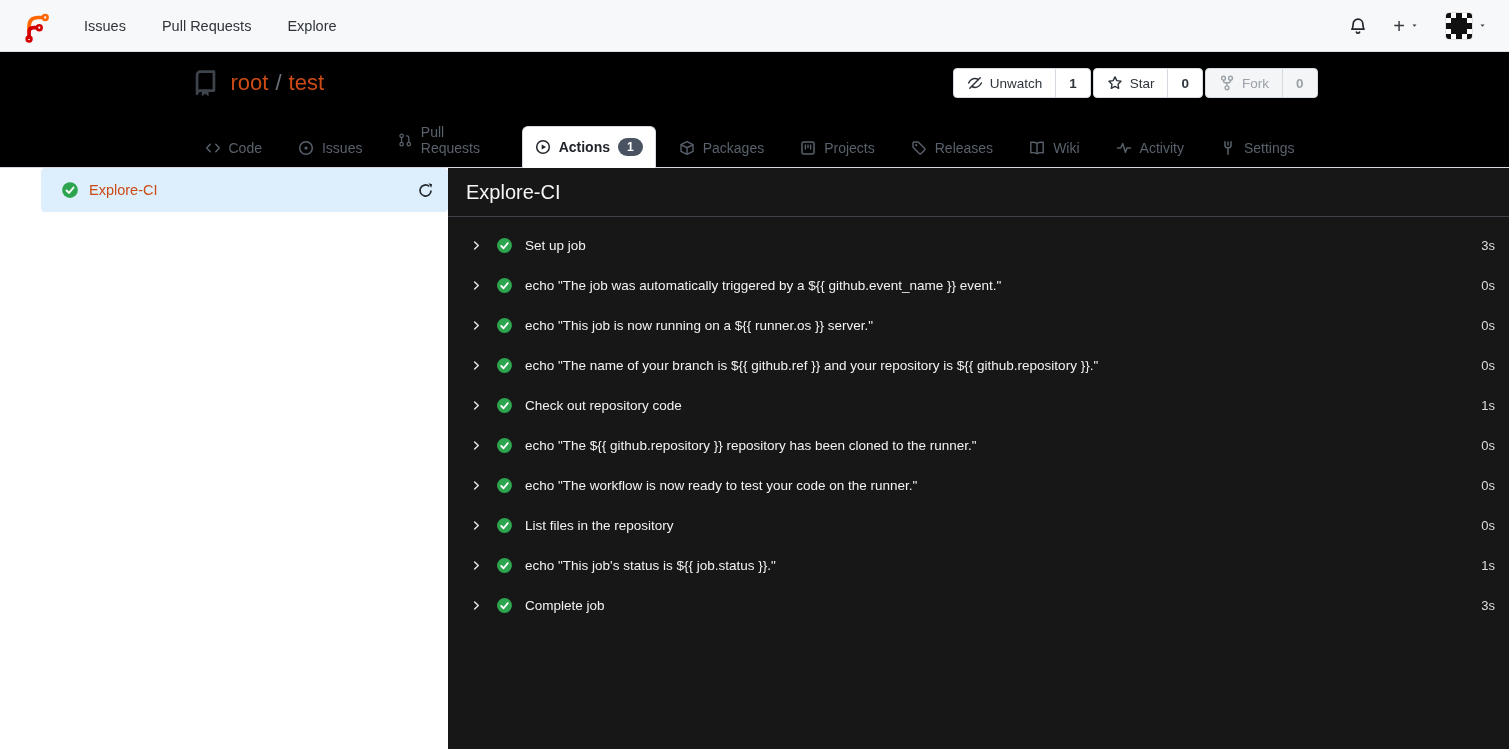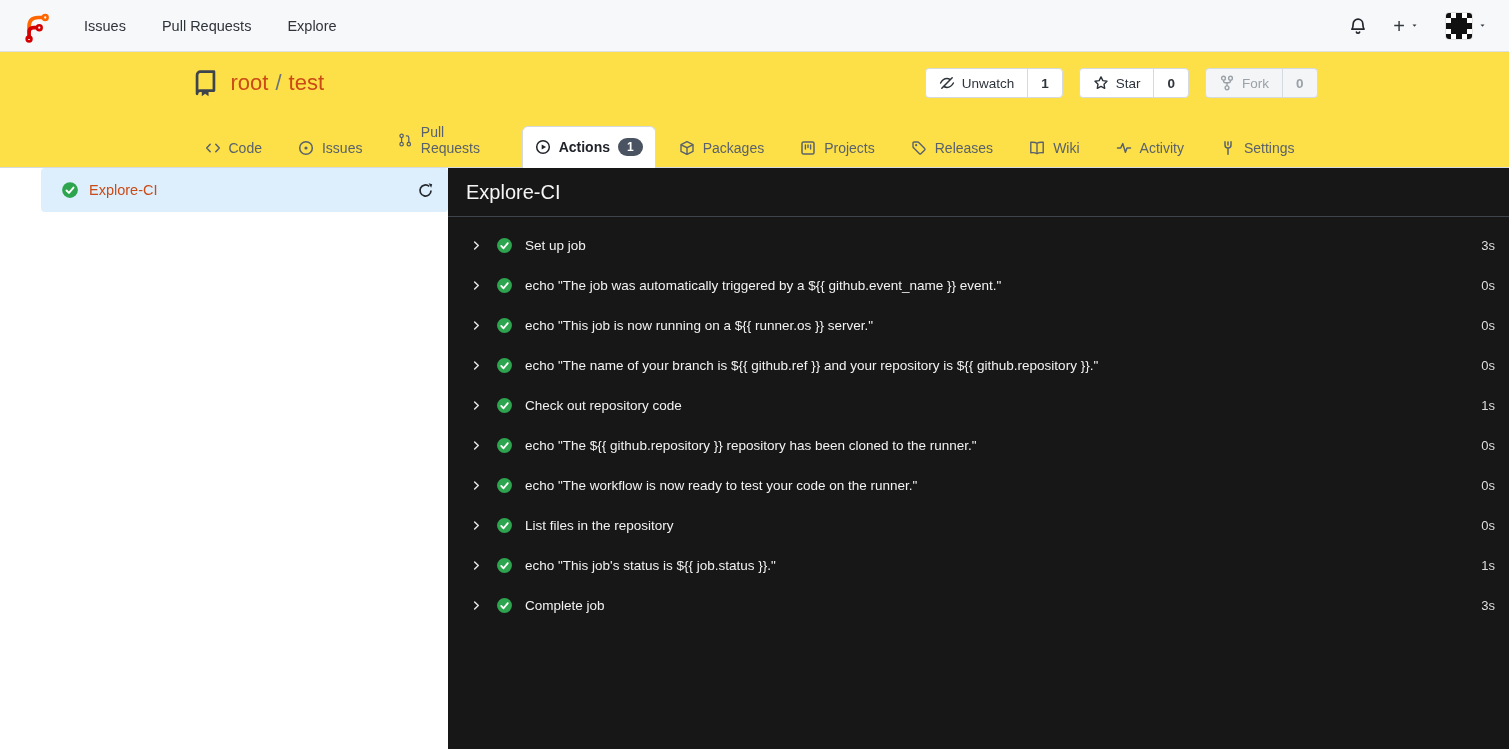--- a/index.html
+++ b/index.html
@@ -25,28 +25,28 @@
   .nav-right { margin-left:auto; display:flex; align-items:center; gap:26px; padding-right:6px; }
   .nav-ctl { display:flex; align-items:center; gap:5px; color:#33383e; cursor:pointer; }
   .plus-glyph { font-size:20px; font-weight:400; line-height:1; color:#33383e; }
   .caret { width:9px; height:7px; }
   .avatar {
     width:28px; height:28px; border-radius:4px; overflow:hidden;
     background:#fff; border:1px solid #e2e2e2;
   }
 
   
-  .repo-header { background:#fde047; flex:0 0 auto; }
+  .repo-header { background:#000000; flex:0 0 auto; }
   .rh-inner { width:1126px; margin:0 auto; }
   .repo-title-row { display:flex; align-items:center; padding:16px 0 14px 0; }
   .repo-icon { width:27px; height:27px; color:#3e444c; margin-right:12px; }
   .repo-name { font-size:22px; }
   .repo-link { color:#cb4a16; text-decoration:none; cursor:pointer; }
   .repo-sep { color:#6a737d; margin:0 7px; }
-  .repo-actions { margin-left:auto; display:flex; gap:16px; }
+  .repo-actions { margin-left:auto; display:flex; gap:2px; }
   .btn-group {
     display:flex; align-items:stretch; background:#ffffff;
     border:1px solid #d4dae0; border-radius:4px; overflow:hidden;
     font-size:13.5px; color:#2e343b; cursor:pointer;
   }
   .btn-main { display:flex; align-items:center; gap:7px; padding:6px 13px; }
   .btn-count { display:flex; align-items:center; padding:6px 13px; border-left:1px solid #d4dae0; font-weight:600; }
   .btn-group.disabled { background:#f4f5f6; color:#9aa1a8; cursor:default; }
   .btn-ic { width:16px; height:16px; }
 

